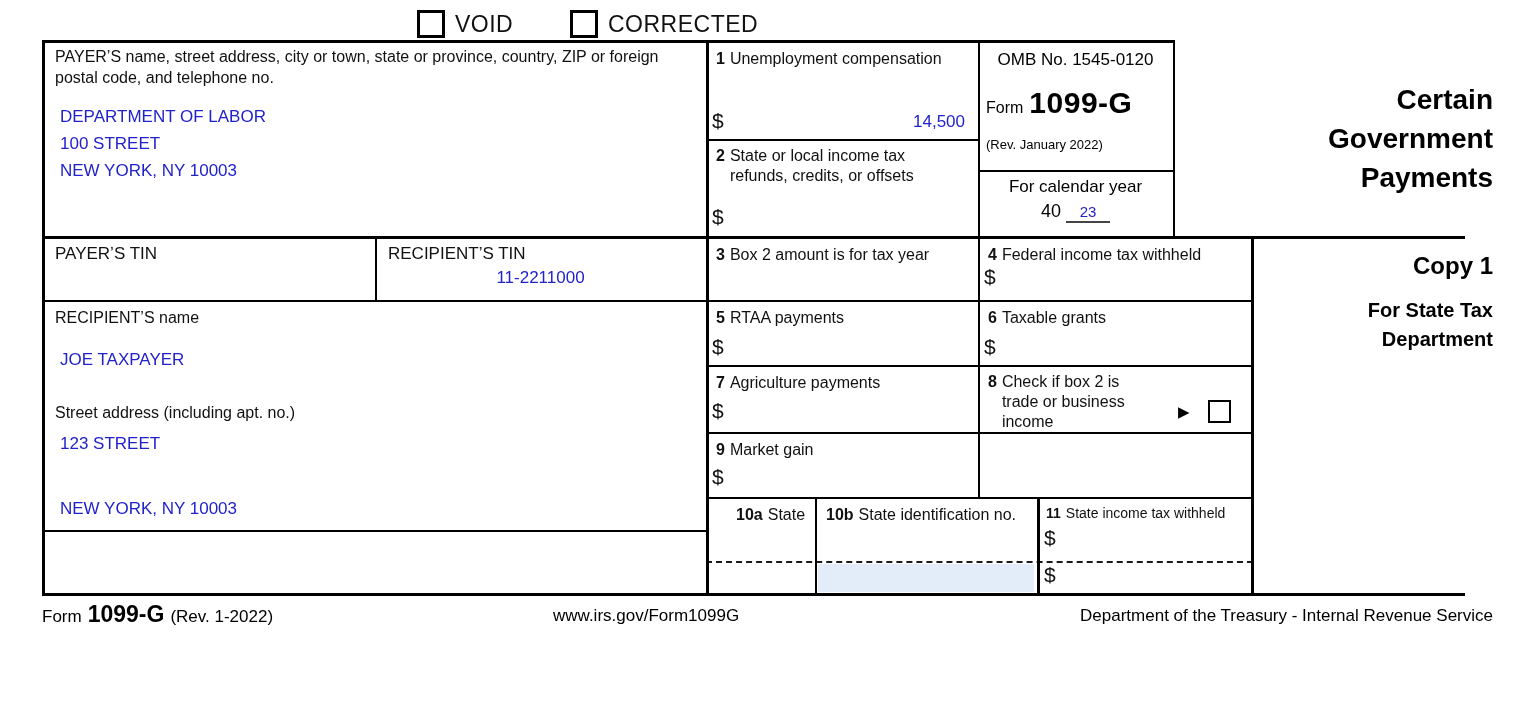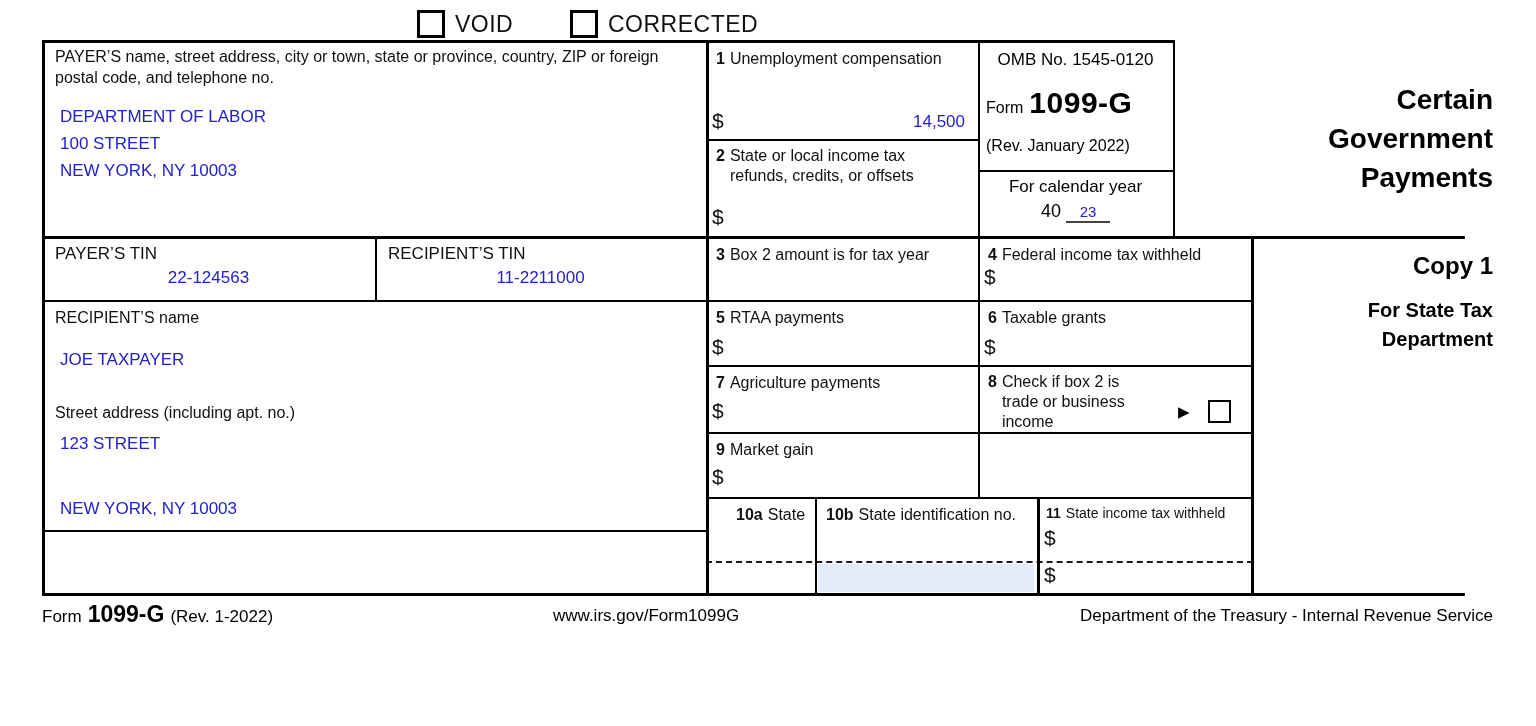--- a/index.html
+++ b/index.html
@@ -18,21 +18,21 @@
   .cb-sm{position:absolute;border:2px solid #000;background:#fff;box-sizing:border-box;}
   .checktext{font-size:23px;color:#111;letter-spacing:0.5px;}
   .center{text-align:center;}
   .right{text-align:right;}
   .title{font-size:28px;font-weight:700;line-height:39px;}
   .copy1{font-size:24px;font-weight:700;}
   .forstate{font-size:20px;font-weight:700;line-height:29px;}
   .omb{font-size:17px;}
   .formword{font-size:16px;}
   .formnum{font-size:30px;font-weight:700;letter-spacing:0.5px;}
-  .rev{font-size:16px;}
+  .rev{font-size:13px;}
   .cal{font-size:17px;}
   .flexbase{display:flex;align-items:baseline;gap:6px;}
   .yearline{display:inline-block;width:44px;text-align:center;border-bottom:2px solid #444;
             font-size:15px;color:var(--entry-blue,#2222cc);padding-bottom:1px;margin-left:5px;}
   .footer-txt{font-size:17px;}
   .footer-num{font-size:23px;font-weight:700;}
   .highlight-field{position:absolute;background:var(--field-highlight,#e3edf9);}
 </style>
 </head>
 <body>
@@ -93,21 +93,20 @@
   </div>
   <div class="abs rev" style="left:986px;top:137px;">(Rev. January 2022)</div>
   <div class="abs cal center" style="left:980px;top:177px;width:191px;">For calendar year</div>
   <div class="abs center" style="left:980px;top:201px;width:191px;font-size:18px;">
     <span>40</span><span class="yearline">23</span>
   </div>
 
   <div class="abs title right" style="right:71px;top:80px;width:230px;">Certain Government Payments</div>
 
   <div class="abs lbl" style="left:55px;top:243px;font-size:17px;">PAYER’S TIN</div>
-  <div class="abs entry center" style="left:42px;top:268px;width:333px;">22-124563</div>
   <div class="abs lbl" style="left:388px;top:243px;font-size:17px;">RECIPIENT’S TIN</div>
   <div class="abs entry center" style="left:375px;top:268px;width:331px;">11-2211000</div>
 
   <div class="abs boxlabel" style="left:716px;top:245px;">
     <b>3</b>
     <span>Box 2 amount is for tax year</span>
   </div>
 
   <div class="abs boxlabel" style="left:988px;top:245px;">
     <b>4</b>

